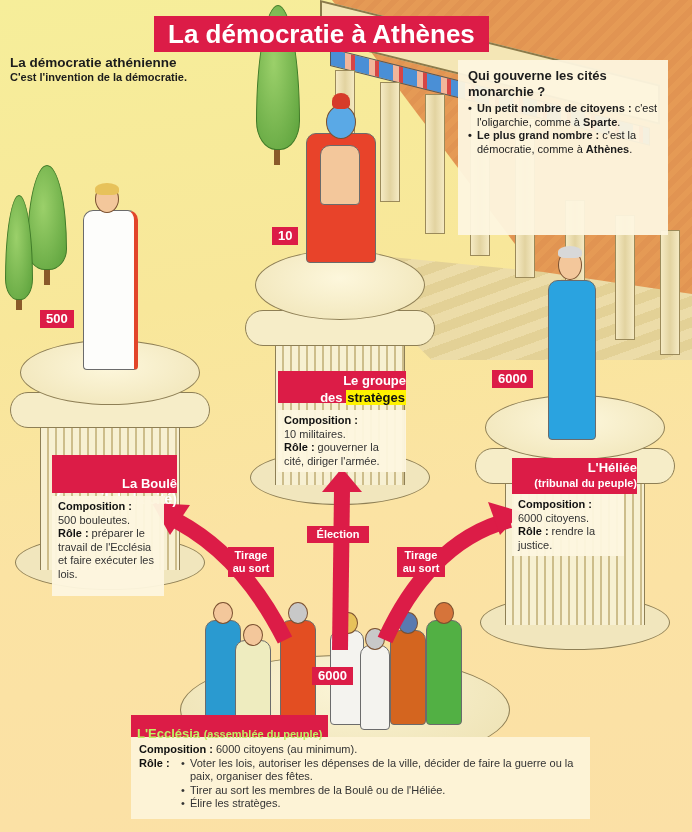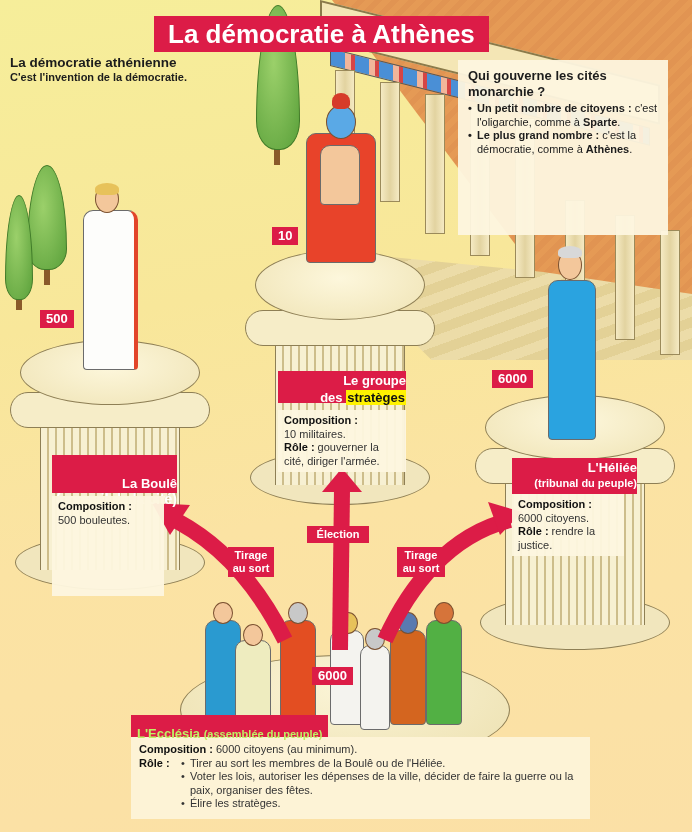--- a/index.html
+++ b/index.html
@@ -230,20 +230,21 @@
 <div class="redlabel num" style="left:492px; top:370px;">6000</div>
 <div class="redlabel num" style="left:312px; top:667px;">6000</div>
 
 <div class="redlabel" style="left:52px; top:455px; width:125px; height:38px; padding-top:21px;">
   <div style="font-size:13px; line-height:16px;">La Boulê</div>
   <div style="font-size:14px; line-height:15px;">(conseil de la cité)</div>
 </div>
 <div class="infobox" style="left:52px; top:496px; width:112px; height:100px;">
   <div class="b">Composition :</div>
   <div>500 bouleutes.</div>
+  <div><span class="b">Rôle :</span><span> préparer le travail de l'Ecclésia et faire exécuter les lois.</span></div>
 </div>
 
 <div class="redlabel" style="left:278px; top:371px; width:128px; height:32px; padding-top:2px;">
   <div style="font-size:13px; line-height:16px;">Le groupe</div>
   <div style="font-size:13px; line-height:17px;"><span>des </span><span class="hl" style="color:#111;">stratèges</span></div>
 </div>
 <div class="infobox" style="left:278px; top:410px; width:128px; height:62px;">
   <div class="b">Composition :</div>
   <div>10 militaires.</div>
   <div><span class="b">Rôle :</span><span> gouverner la cité, diriger l'armée.</span></div>
@@ -258,18 +259,18 @@
   <div>6000 citoyens.</div>
   <div><span class="b">Rôle :</span><span> rendre la justice.</span></div>
 </div>
 
 <div class="eccl-label"><span>L'Ecclésia</span> <small>(assemblée du peuple)</small></div>
 <div class="eccl-box">
   <div><span class="b" style="color:#111;">Composition :</span><span> 6000 citoyens (au minimum).</span></div>
   <div class="row">
     <span class="b" style="color:#111; width:42px; flex:none;">Rôle :</span>
     <ul class="role-list">
+      <li>Voter les lois, autoriser les dépenses de la ville, décider de faire la guerre ou la paix, organiser des fêtes.</li>
       <li>Tirer au sort les membres de la Boulê ou de l'Héliée.</li>
-      <li>Voter les lois, autoriser les dépenses de la ville, décider de faire la guerre ou la paix, organiser des fêtes.</li>
       <li>Élire les stratèges.</li>
     </ul>
   </div>
 </div>
 
 </body></html>

